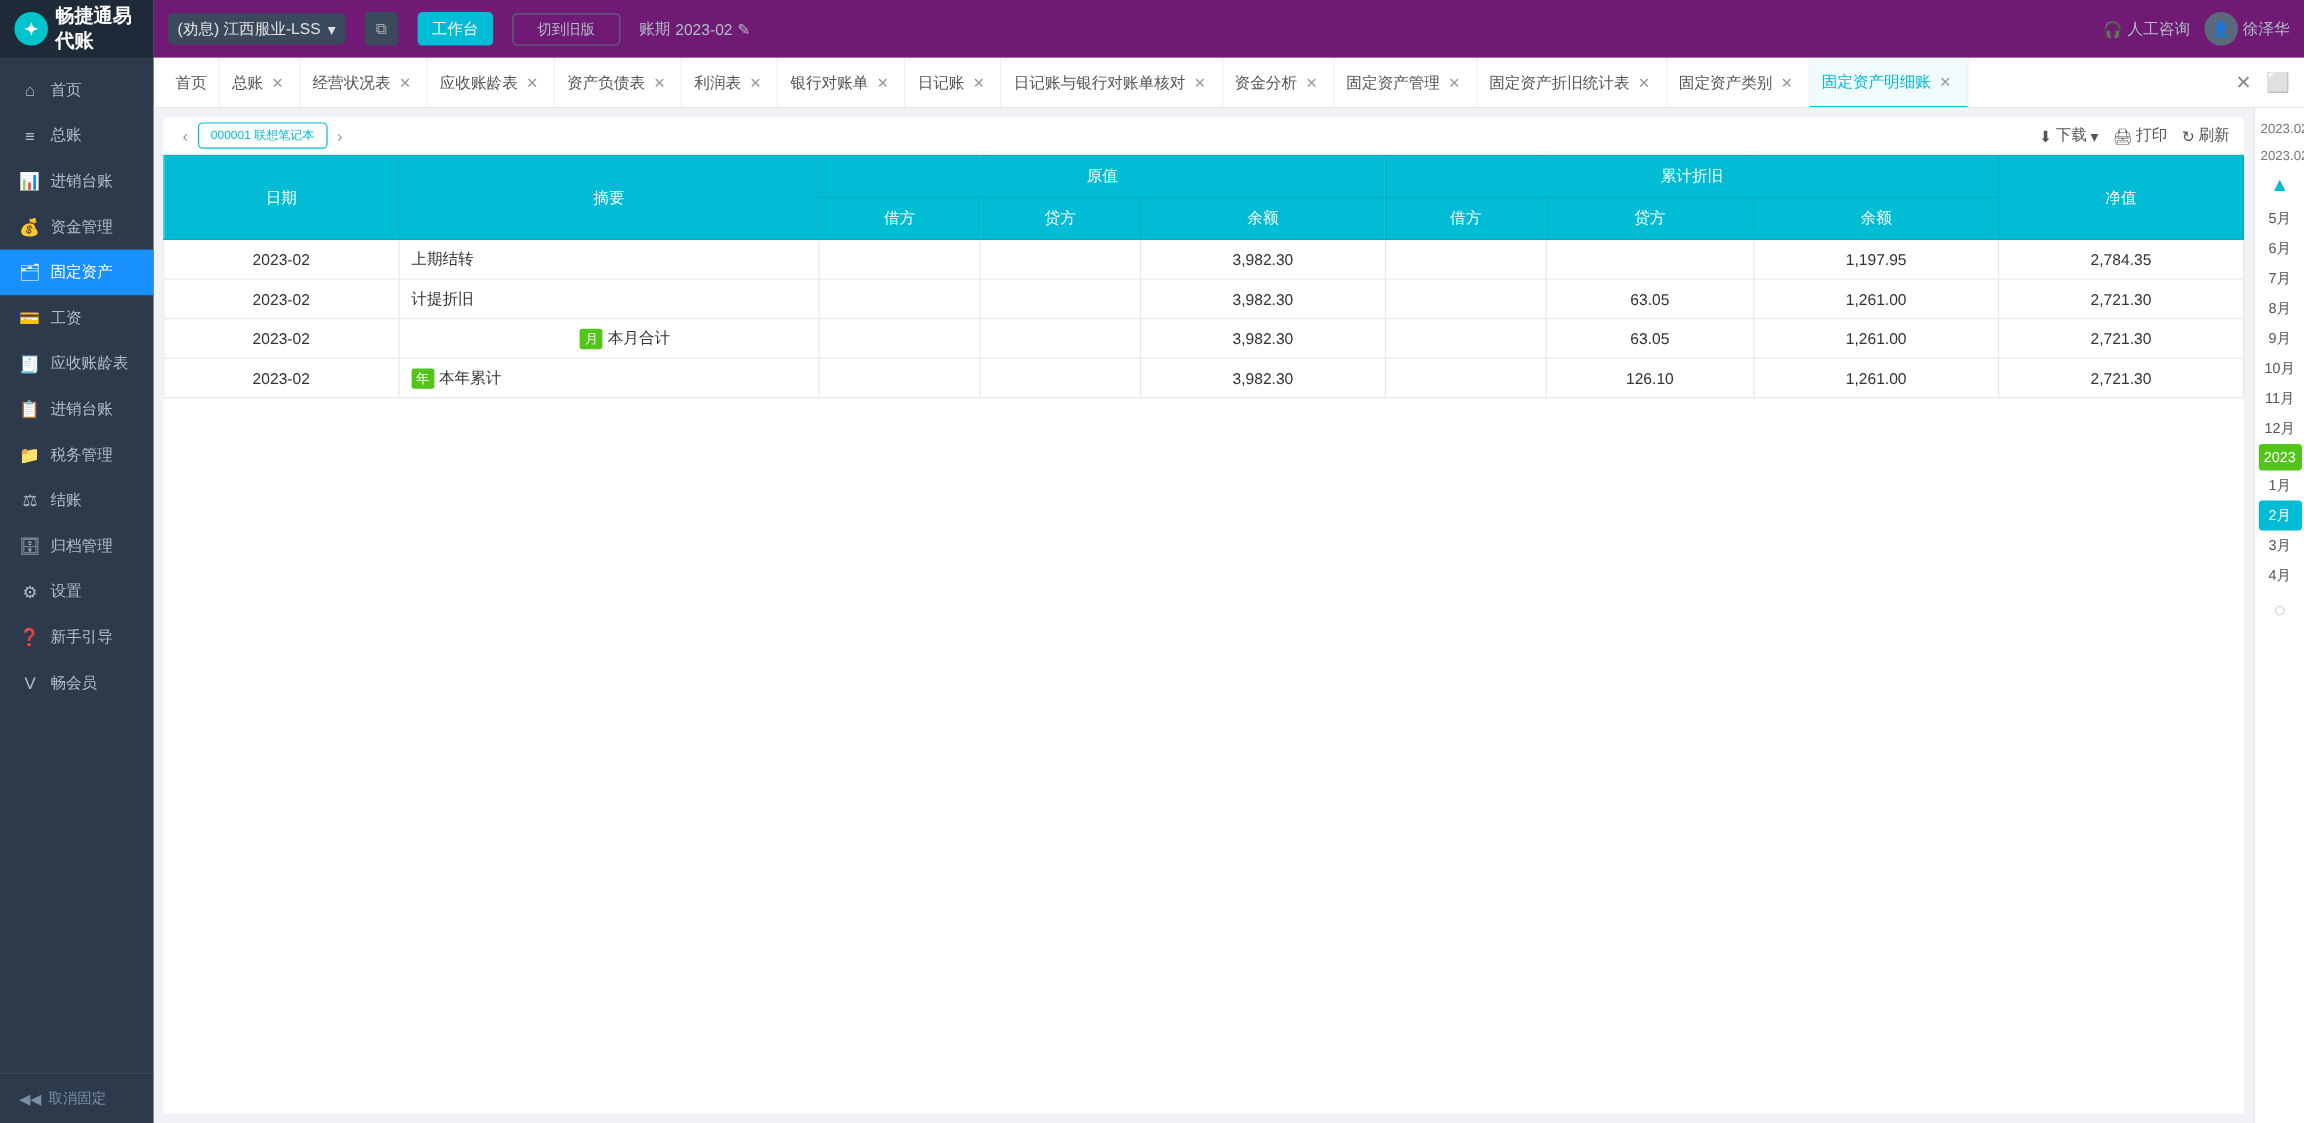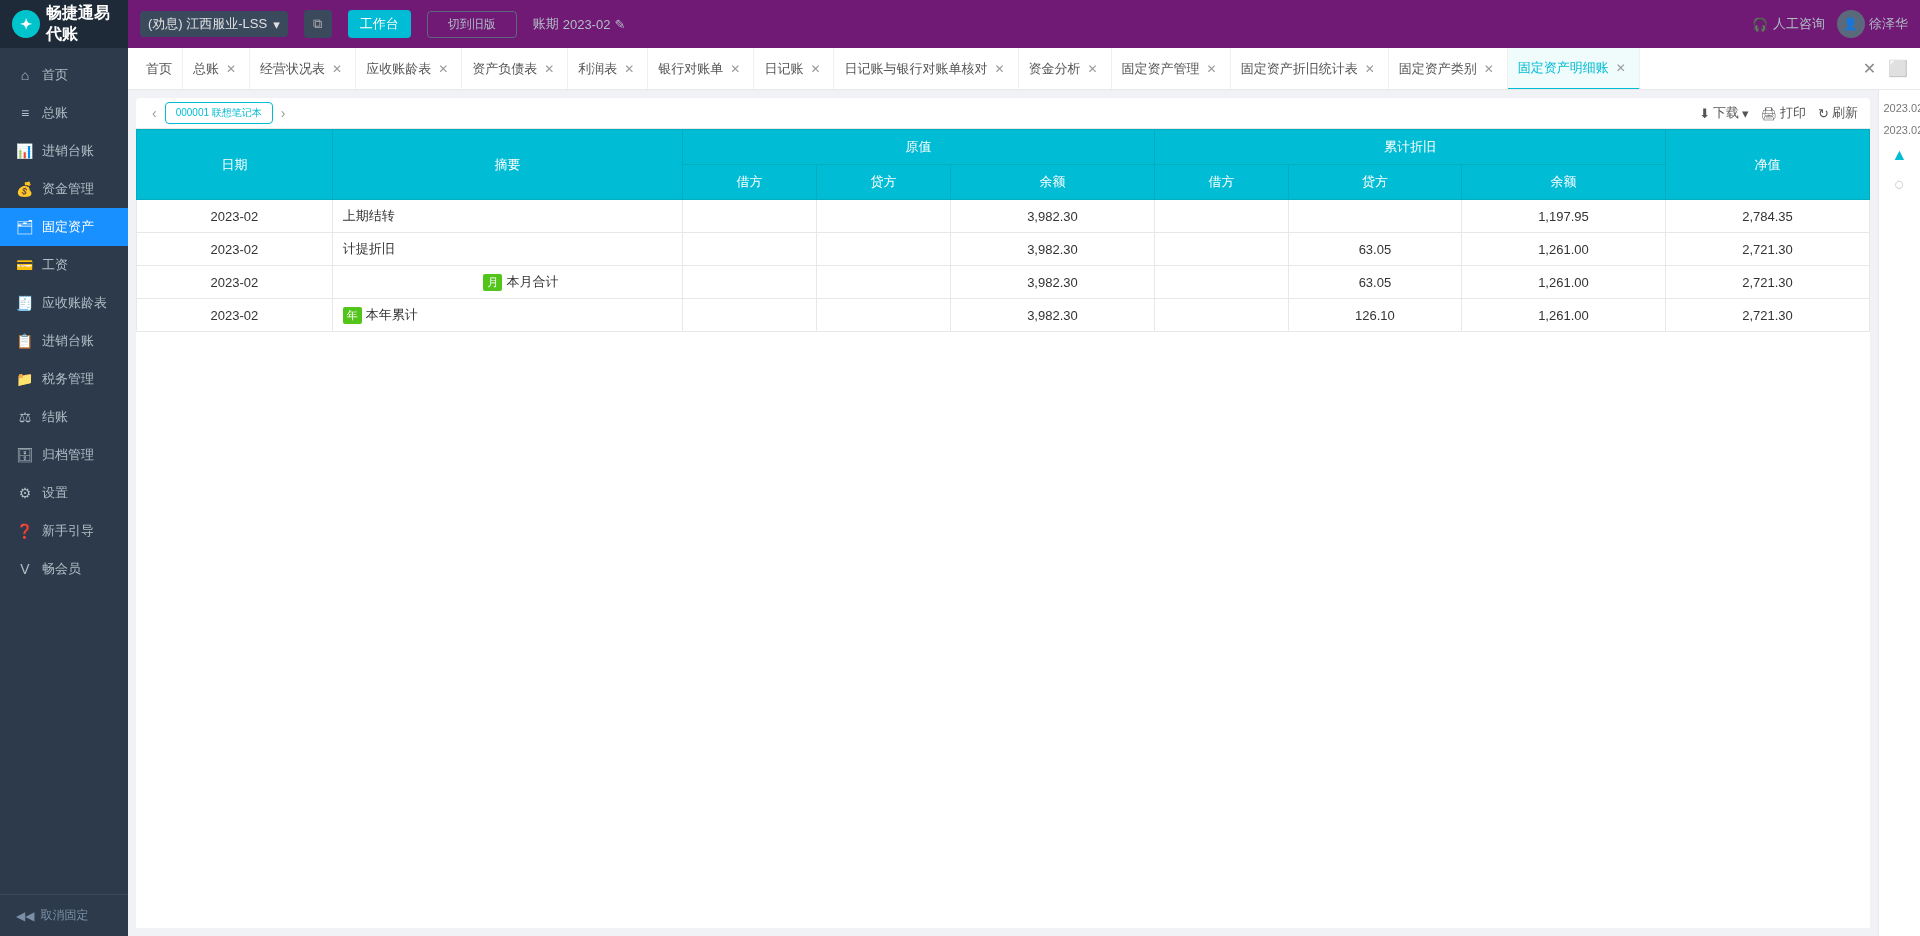--- a/index.html
+++ b/index.html
@@ -567,17 +567,32 @@
             </tbody>
         </table>
       </div>
 
     </div>
 
     <div class="right-panel">
       <div class="right-panel-item" style="font-size:11px; color:#777;">2023.02</div>
       <div class="right-panel-item" style="font-size:11px; color:#777;">2023.02</div>
       <div class="right-panel-item up-arrow">▲</div>
+      <div id="right-panel-months">
+          <div class="right-panel-item">5月</div>
+          <div class="right-panel-item">6月</div>
+          <div class="right-panel-item">7月</div>
+          <div class="right-panel-item">8月</div>
+          <div class="right-panel-item">9月</div>
+          <div class="right-panel-item">10月</div>
+          <div class="right-panel-item">11月</div>
+          <div class="right-panel-item">12月</div>
+          <div class="right-panel-item active-year">2023</div>
+          <div class="right-panel-item">1月</div>
+          <div class="right-panel-item active-month">2月</div>
+          <div class="right-panel-item">3月</div>
+          <div class="right-panel-item">4月</div>
+        </div>
       <div class="right-panel-item" style="color:#ccc; font-size:18px;">○</div>
     </div>
 
   </div>
 </div>
 
 </body></html>

